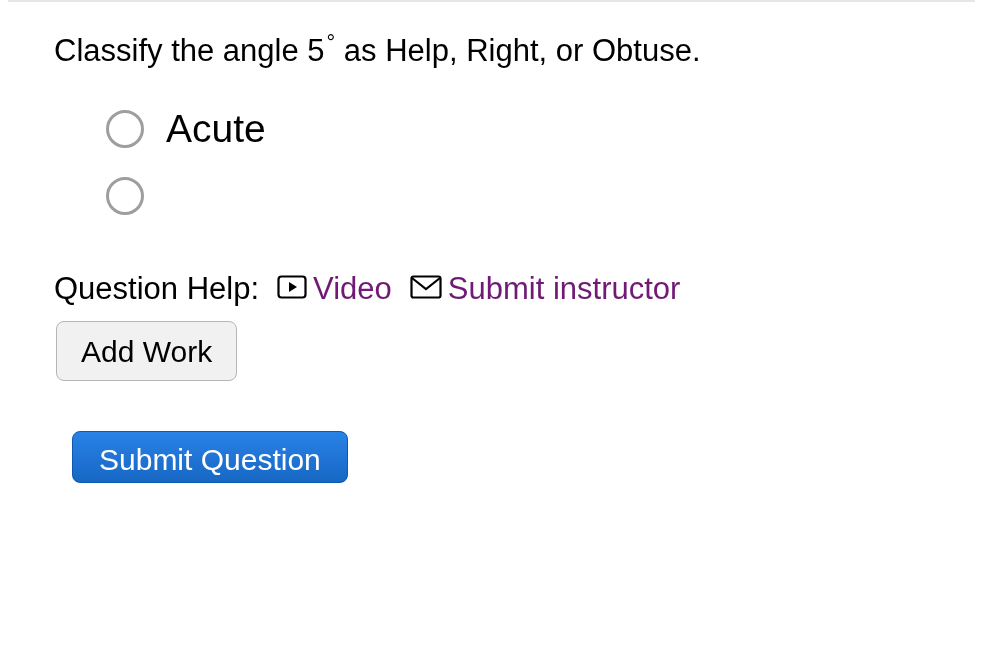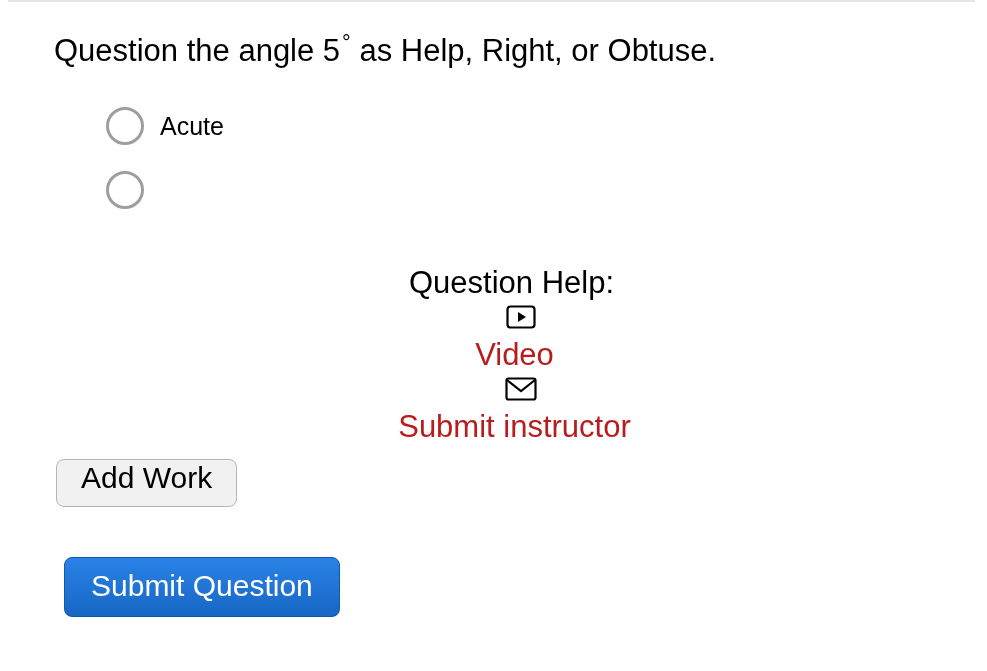--- a/index.html
+++ b/index.html
@@ -43,77 +43,77 @@
     display: inline-block;
     width: 32px;
     height: 32px;
     border: 3px solid #9e9e9e;
     border-radius: 50%;
     margin-right: 16px;
     flex: 0 0 auto;
     cursor: pointer;
   }
   .option-label {
-    font-size: 25px;
+    font-size: 39px;
+    margin-left: 6px;
   }
   .help-row {
     margin-top: 56px;
     font-size: 31px;
     display: flex;
     align-items: center;
     flex-wrap: wrap;
-    flex-direction: column;
   }
   .help-label {
     margin-right: 18px;
   }
   .icon {
     display: inline-block;
     vertical-align: middle;
   }
   .link {
-    color: #b91c1c;
+    color: #701a75;
     margin: 0 18px 0 6px;
     cursor: pointer;
   }
   .btn {
     display: inline-block;
     border-radius: 8px;
-    padding: 0 24px 10px;
+    padding: 12px 24px 10px;
     font-family: inherit;
     font-size: 30px;
     line-height: 1.2;
     cursor: pointer;
   }
   .btn-addwork {
     margin-top: 14px;
     margin-left: 2px;
     background: #f1f1f1;
     border: 1px solid #b5b5b5;
     color: #000;
   }
   .btn-submit {
     margin-top: 50px;
-    margin-left: 10px;
+    margin-left: 18px;
     background: #1f73d1;
     background: linear-gradient(#2a82e6, #1767c4);
     border: 1px solid #0e58ad;
     color: #ffffff;
-    padding: 10px 26px 12px;
+    padding: 10px 26px 4px;
   }
 </style>
 </head>
 <body>
 
 <div class="top-rule"></div>
 
 <div class="content">
 
   <p class="question-text">
-    <span>Question the angle </span><span>5</span><span class="sup">°</span><span> as Help, Right, or Obtuse.</span>
+    <span>Classify the angle </span><span>5</span><span class="sup">°</span><span> as Help, Right, or Obtuse.</span>
   </p>
 
   <div class="options">
     <div class="option-row">
       <span class="radio"></span>
       <span class="option-label">Acute</span>
     </div>
     <div class="option-row">
       <span class="radio"></span>
     </div>

